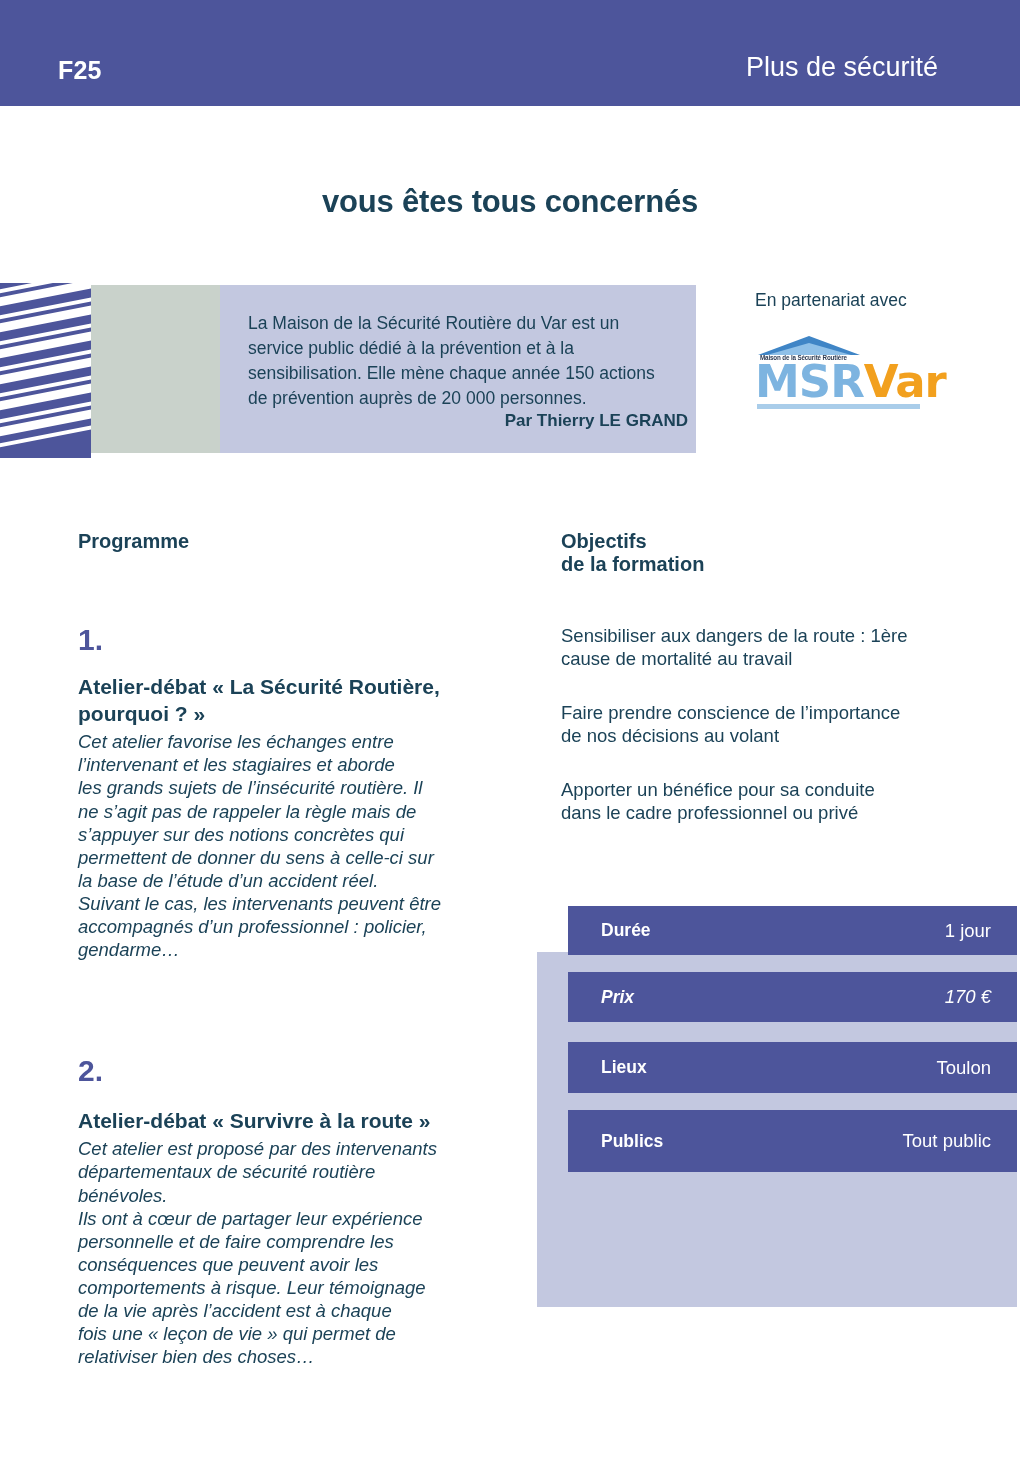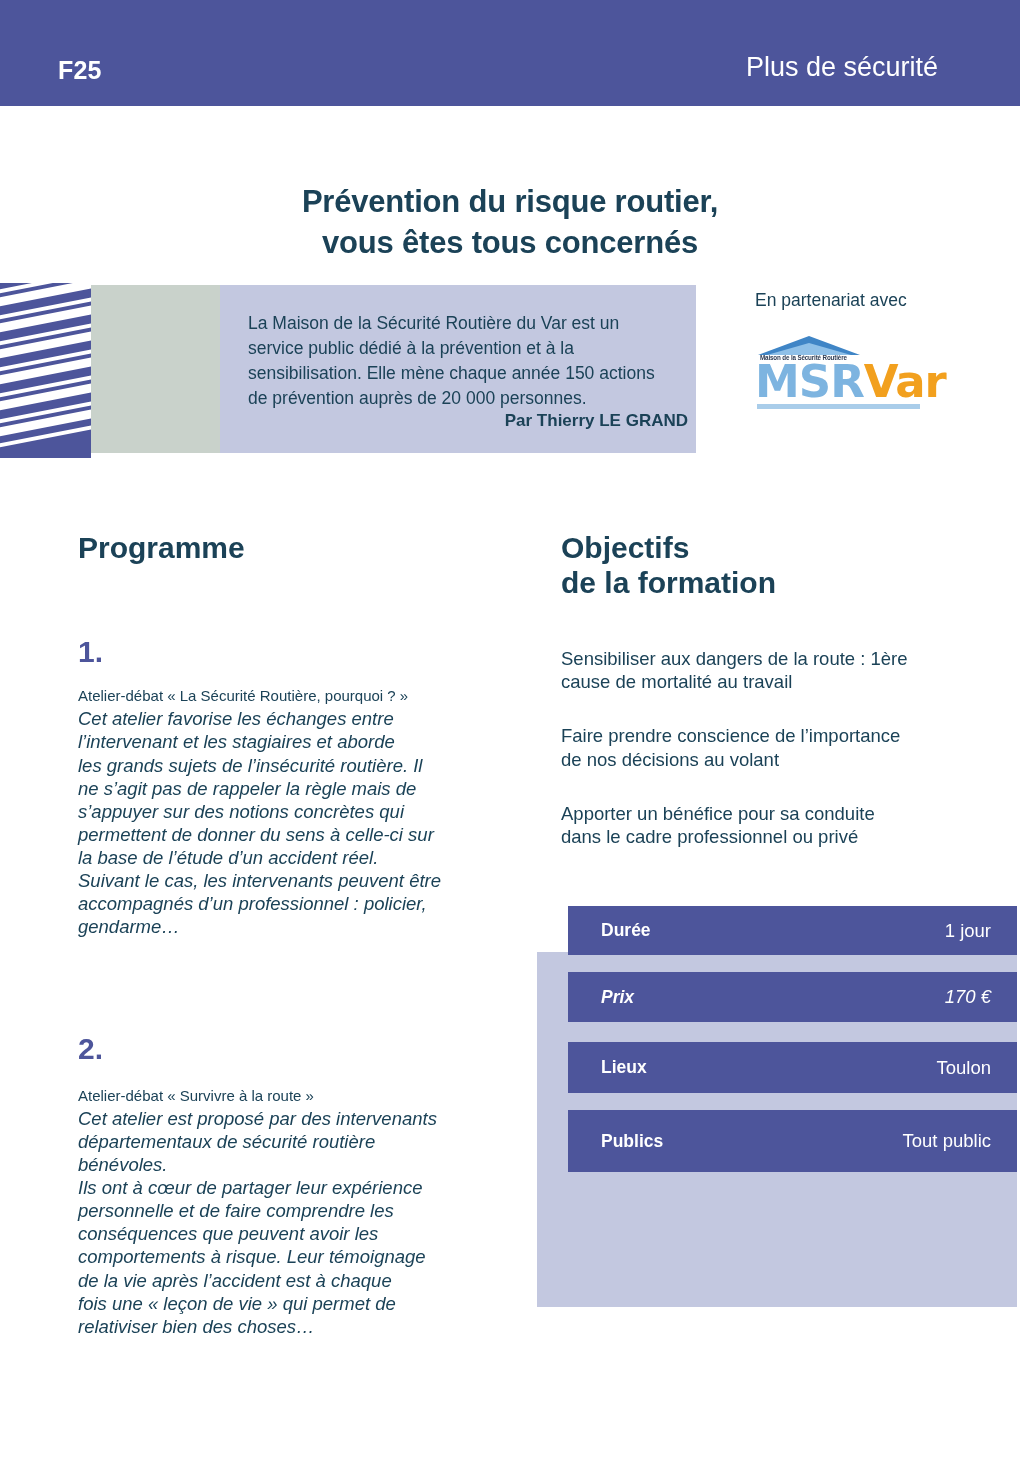--- a/index.html
+++ b/index.html
@@ -171,38 +171,38 @@
     left: 78px; top: 530px;
     width: 405px;
   }
   .col-right {
     position: absolute;
     left: 561px; top: 530px;
     width: 400px;
   }
 
   .section-head {
-    font-size: 30px;
+    font-size: 20px;
     font-weight: bold;
     color: #1b4257;
     line-height: 1.17;
     margin: 0 0 0 0;
   }
   .section-head span { display: block; }
 
   .item-number {
     font-size: 30px;
     font-weight: bold;
     color: #4d559b;
     margin-top: 72px;
     line-height: 1;
   }
   .item-title {
-    font-size: 15px;
-    font-weight: normal;
+    font-size: 21px;
+    font-weight: bold;
     color: #1b4257;
     line-height: 1.28;
     margin-top: 19px;
   }
   .item-body {
     font-size: 18.5px;
     line-height: 1.25;
     color: #1b4257;
     margin-top: 2px;
     white-space: pre-line;
@@ -260,21 +260,20 @@
 </style>
 </head>
 <body>
 
 <div class="header-band">
   <div class="header-code">F25</div>
   <div class="header-section">Plus de sécurité</div>
 </div>
 
 <h1 class="doc-title">
-  <span>Prévention du risque routier,</span>
   <span>vous êtes tous concernés</span>
 </h1>
 
 <div class="banner">
   <div class="banner-stripes">
     <div class="slash" style="top:-4px;"></div>
     <div class="slash thin" style="top:14px;"></div>
     <div class="slash" style="top:22px;"></div>
     <div class="slash thin" style="top:40px;"></div>
     <div class="slash" style="top:48px;"></div>

